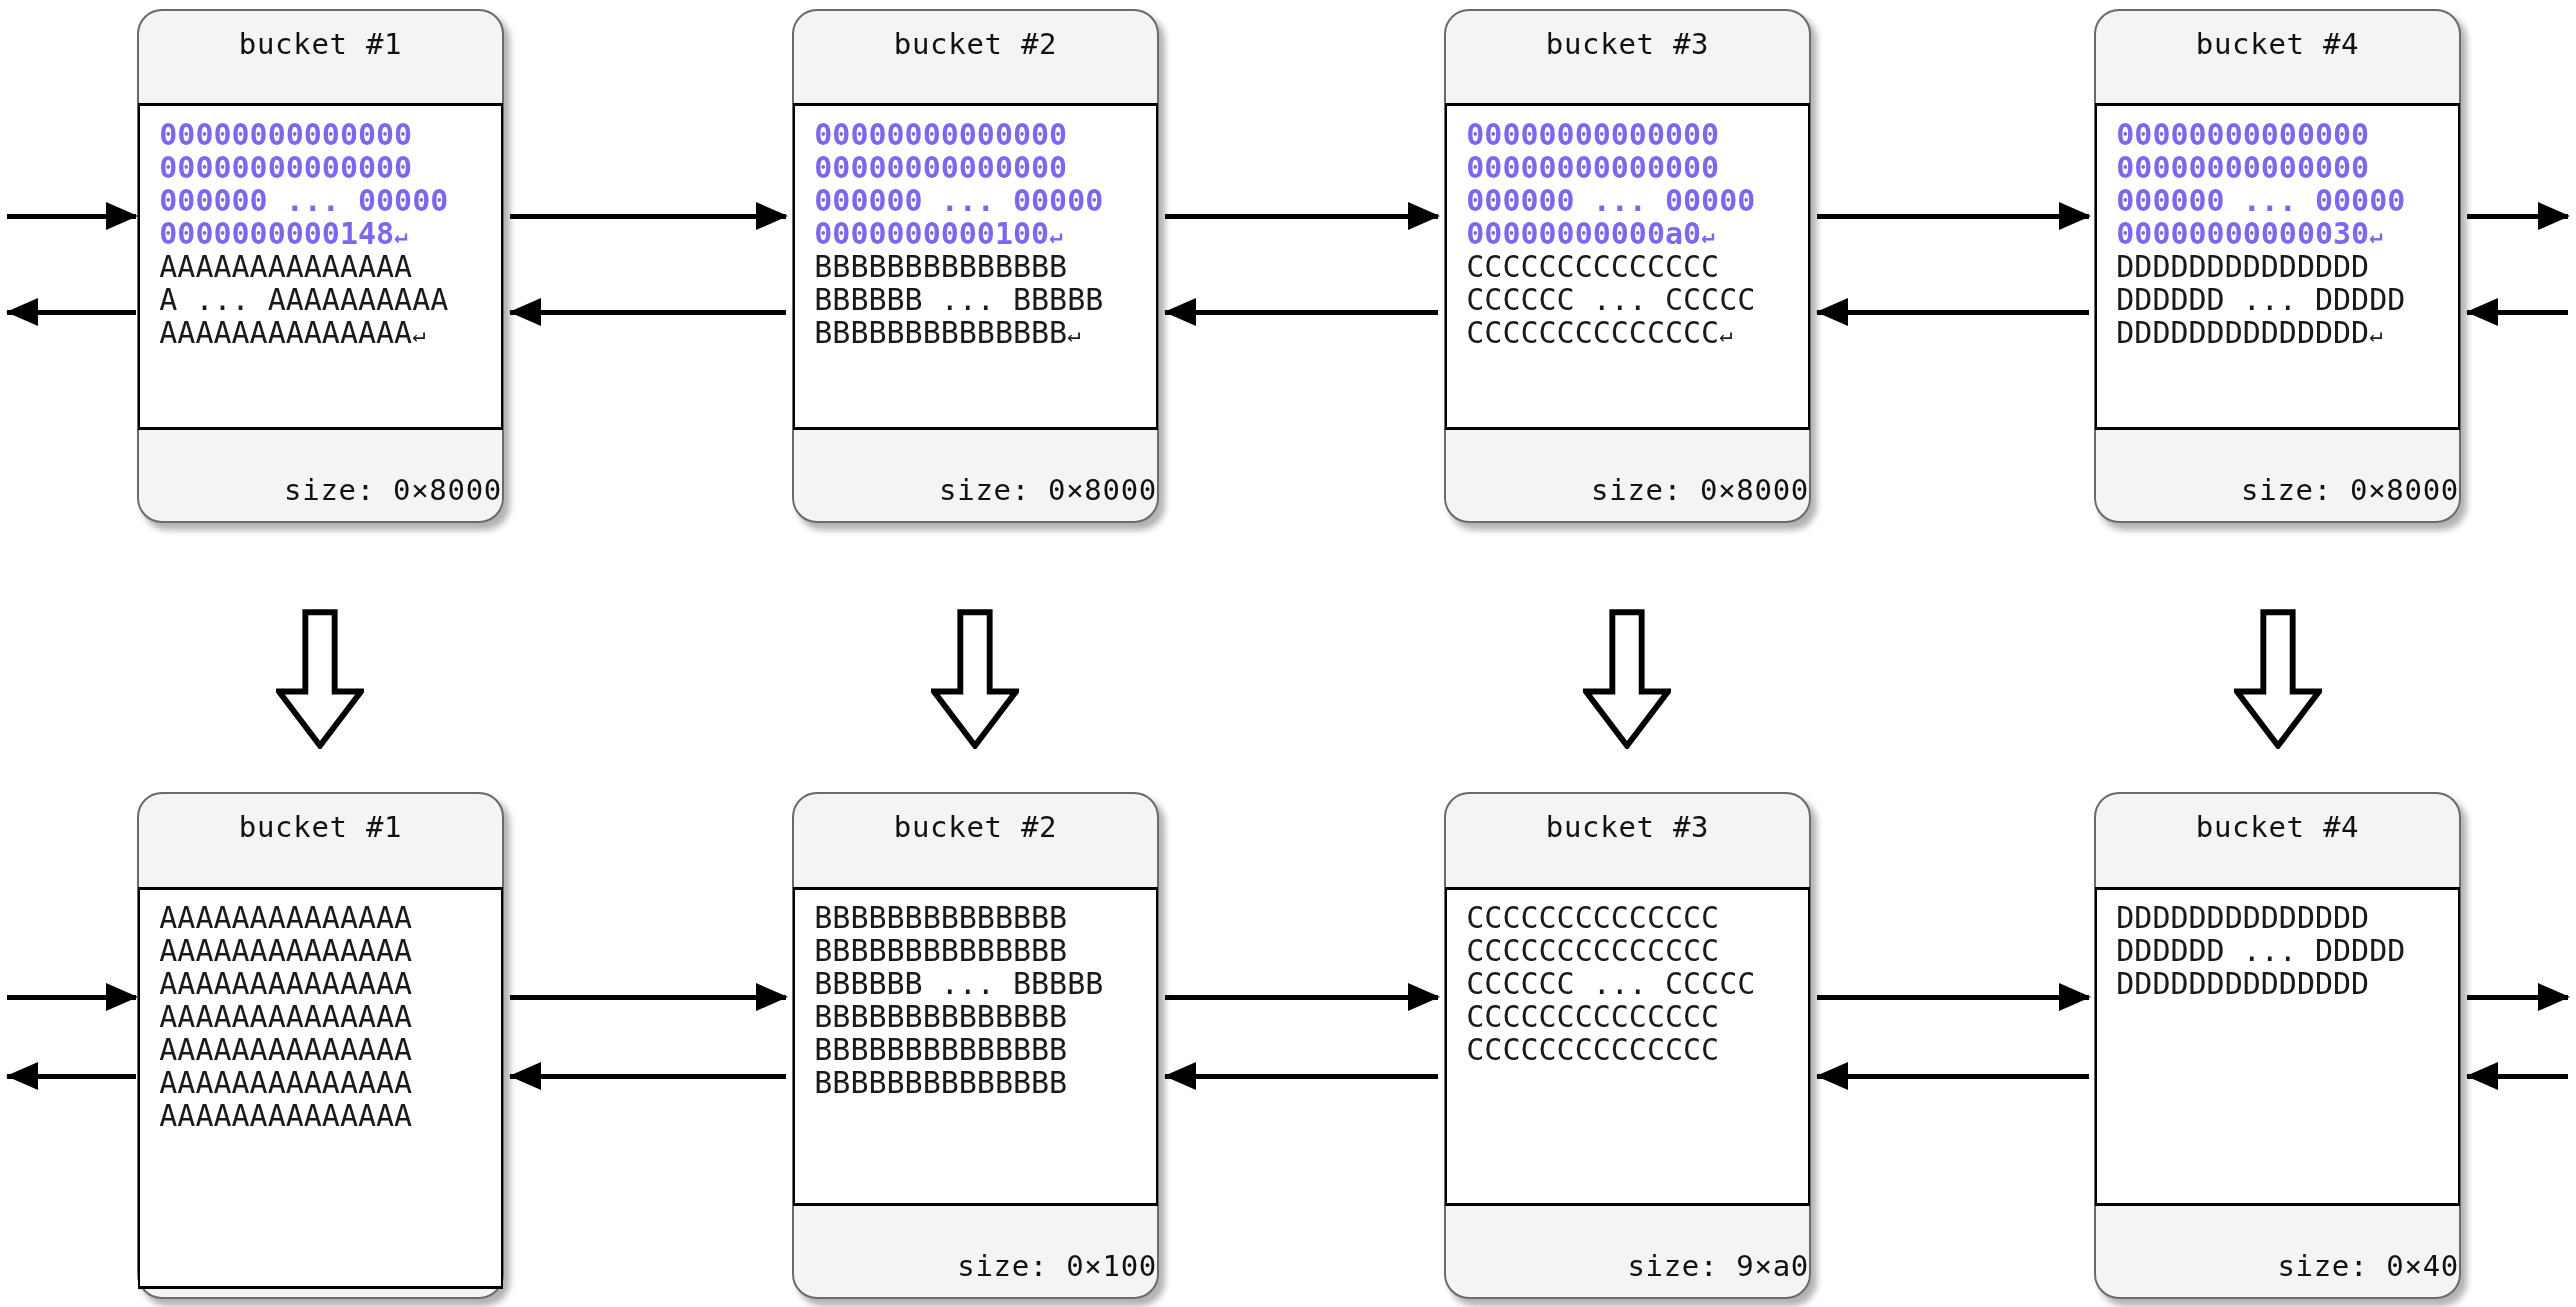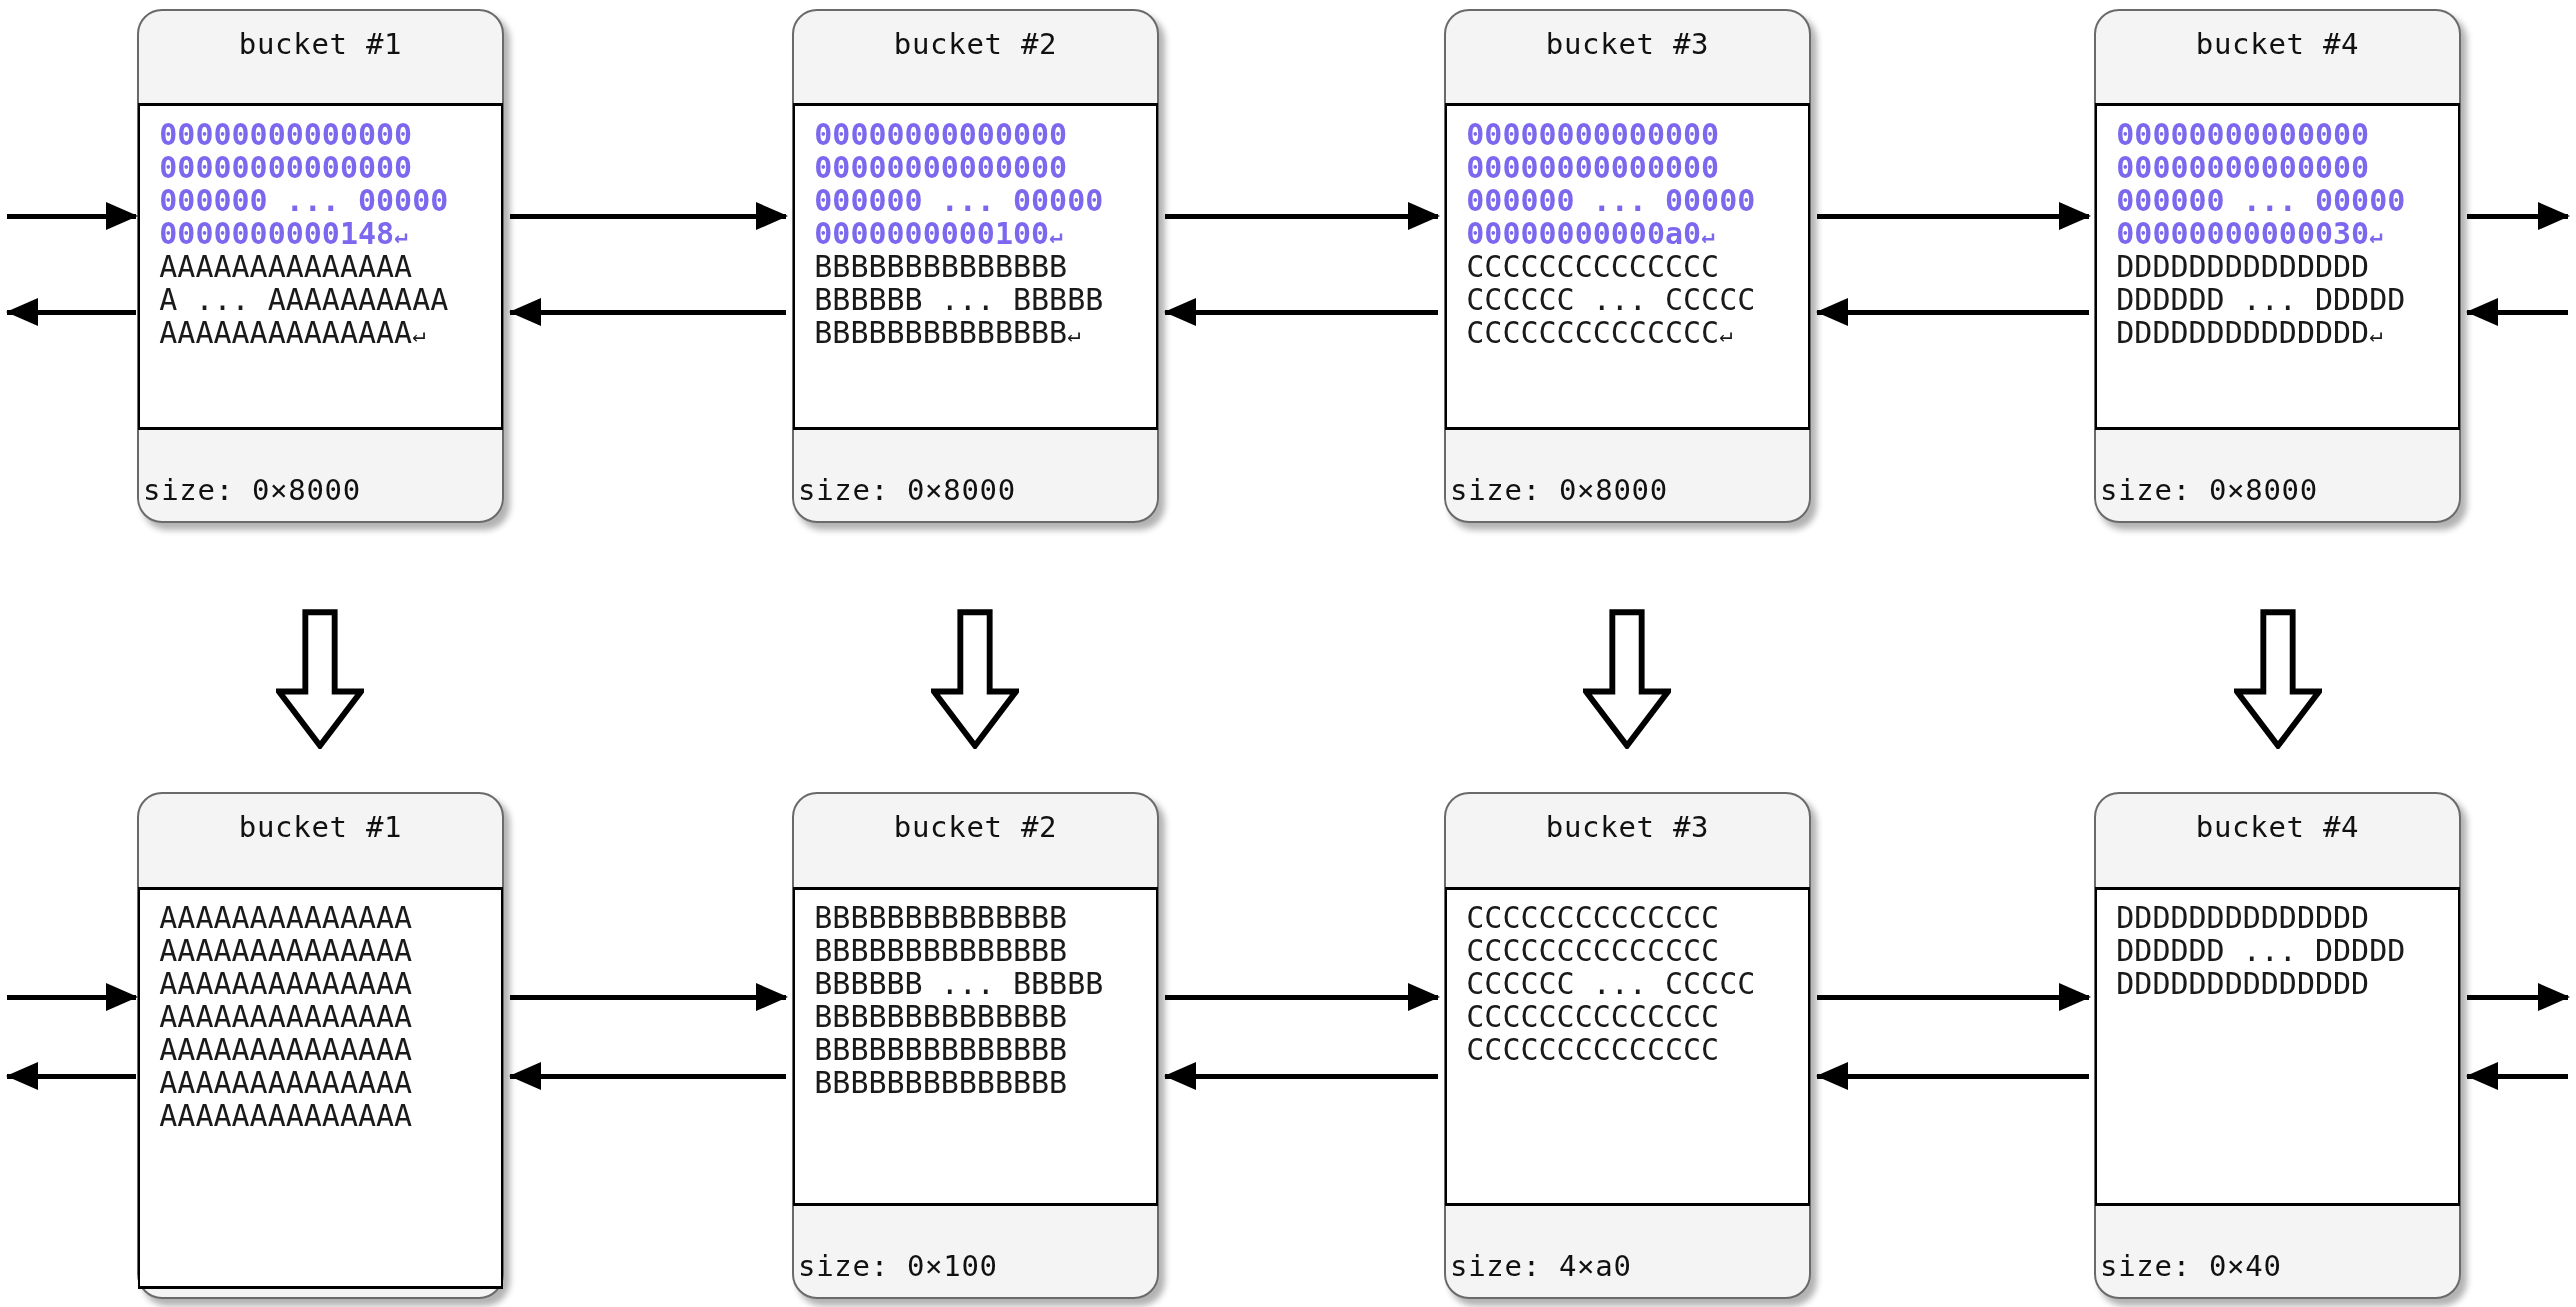--- a/index.html
+++ b/index.html
@@ -13,21 +13,21 @@
         background:#f4f4f4;border:2.2px solid #6a6a6a;border-radius:25px;
         box-shadow:5.1px 6.6px 6.6px rgba(0,0,0,.30);
         display:flex;flex-direction:column;gap:19px;}
   .card-title{flex:0 0 auto;text-align:center;color:#111;
               font-size:29px;letter-spacing:0.7px;line-height:1;
               padding:19px 0 17.6px 0;}
   .card-body{flex:1 1 auto;background:#ffffff;
              border-top:3.7px solid #000;border-bottom:3.7px solid #000;
              border-left:2.9px solid #000;border-right:2.9px solid #000;
              margin:8px -0.7px;padding:11.7px 0 7.3px 0;overflow:hidden;}
-  .card-foot{flex:0 0 auto;text-align:left;color:#111;
+  .card-foot{flex:0 0 auto;text-align:right;color:#111;
              font-size:29px;letter-spacing:0.7px;line-height:1;
              padding:19px 0 16px 4px;border-radius:18px;}
 
   .memline{font-size:30px;line-height:1.10;white-space:pre;
            color:#1a1a1a;padding-left:19px;letter-spacing:0px;}
   .memline.hdr{color:#7b68ee;font-weight:700;}
   .crlf{font-size:22px;vertical-align:1.5px;}
 
   
   .harrow{position:absolute;height:0;}
@@ -122,21 +122,21 @@
     </div>
     <div class="card" style="left: 1444px; top: 792px; width: 367px; height: 507px;">
       <div class="card-title">bucket #3</div>
       <div class="card-body">
         <div class="memline">CCCCCCCCCCCCCC</div>
         <div class="memline">CCCCCCCCCCCCCC</div>
         <div class="memline">CCCCCC ... CCCCC</div>
         <div class="memline">CCCCCCCCCCCCCC</div>
         <div class="memline">CCCCCCCCCCCCCC</div>
       </div>
-      <div class="card-foot">size: 4×a0</div>
+      <div class="card-foot">size: 9×a0</div>
     </div>
     <div class="card" style="left: 2094px; top: 792px; width: 367px; height: 507px;">
       <div class="card-title">bucket #4</div>
       <div class="card-body">
         <div class="memline">DDDDDDDDDDDDDD</div>
         <div class="memline">DDDDDD ... DDDDD</div>
         <div class="memline">DDDDDDDDDDDDDD</div>
       </div>
       <div class="card-foot">size: 0×40</div>
     </div>

